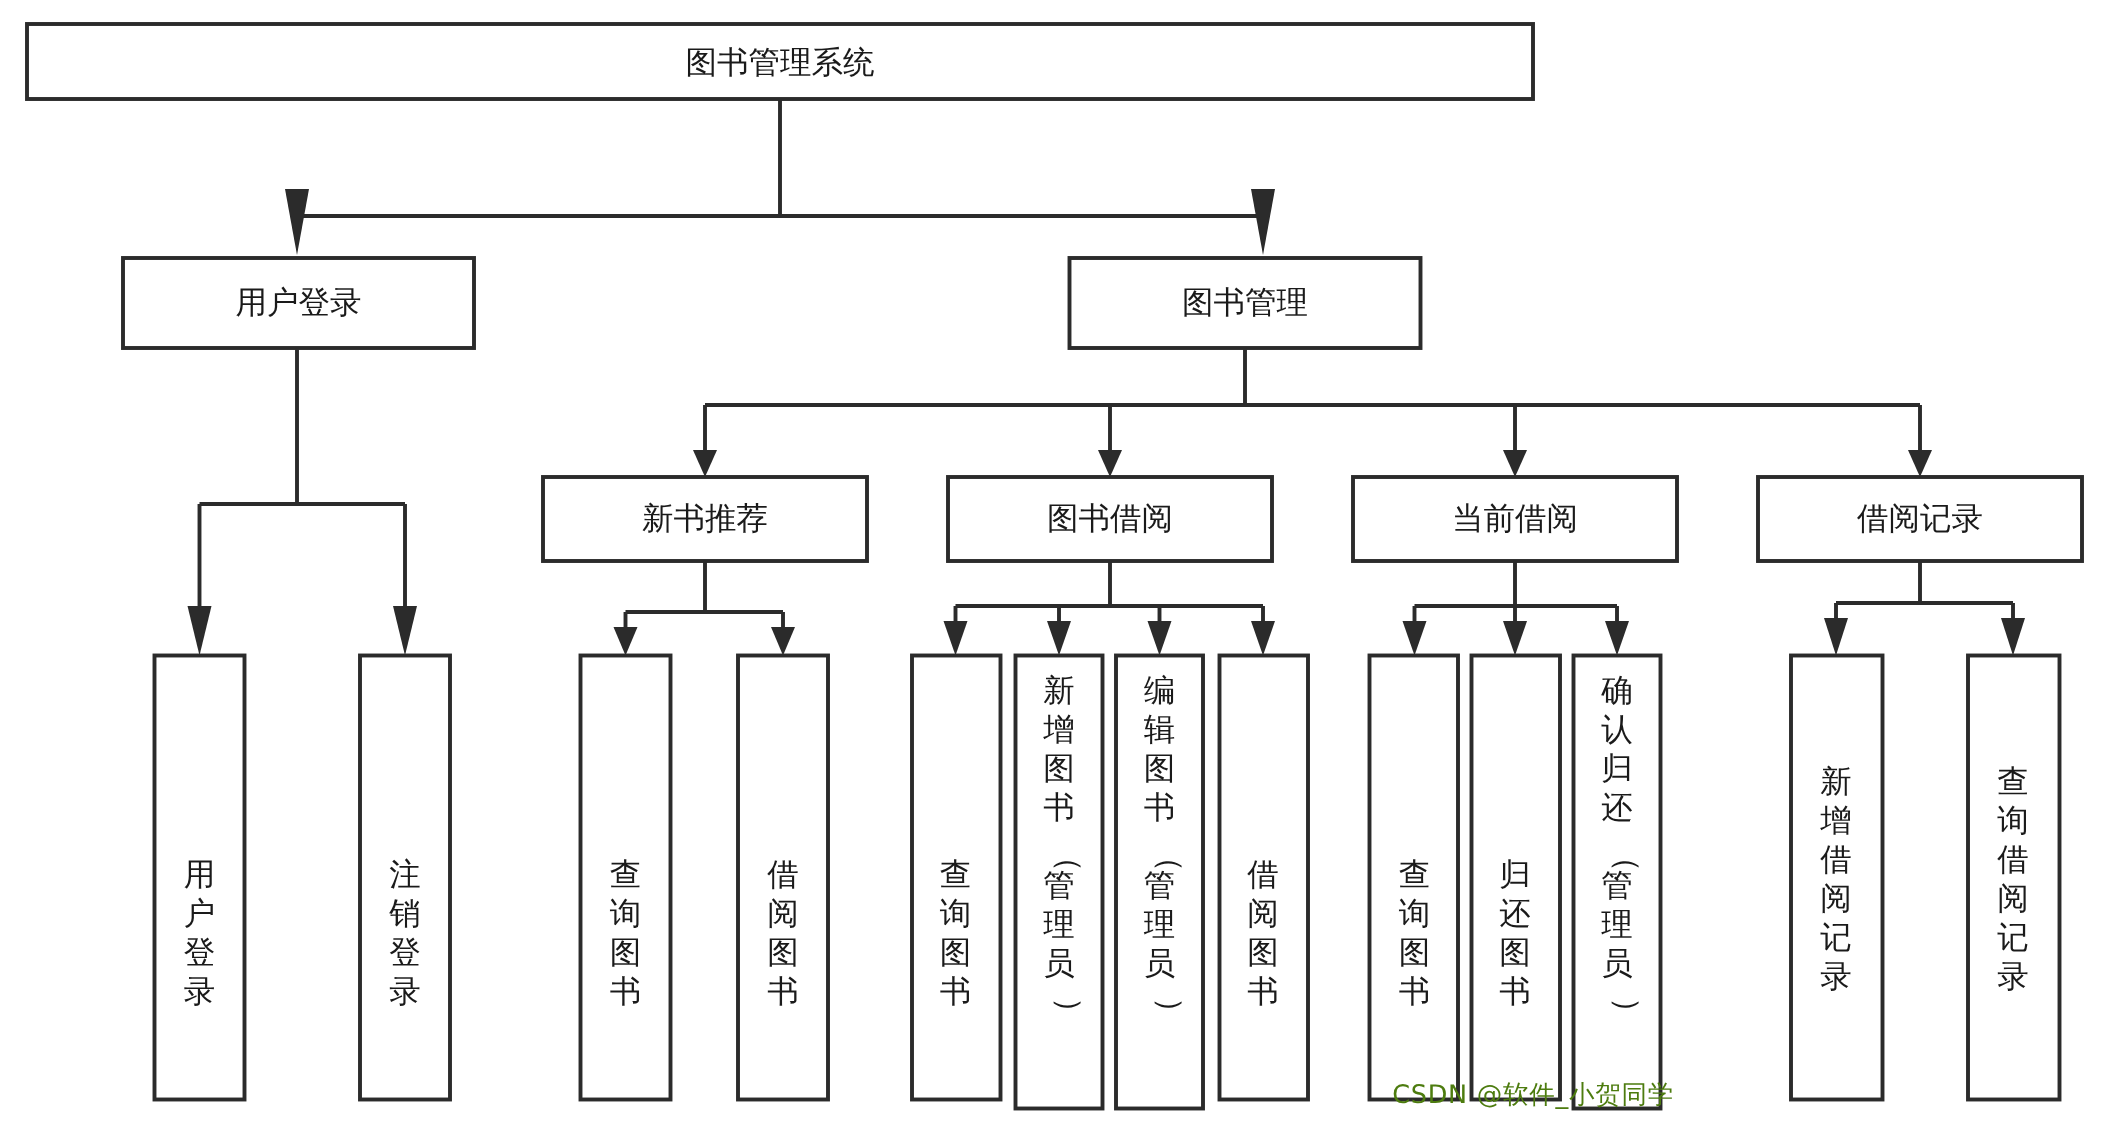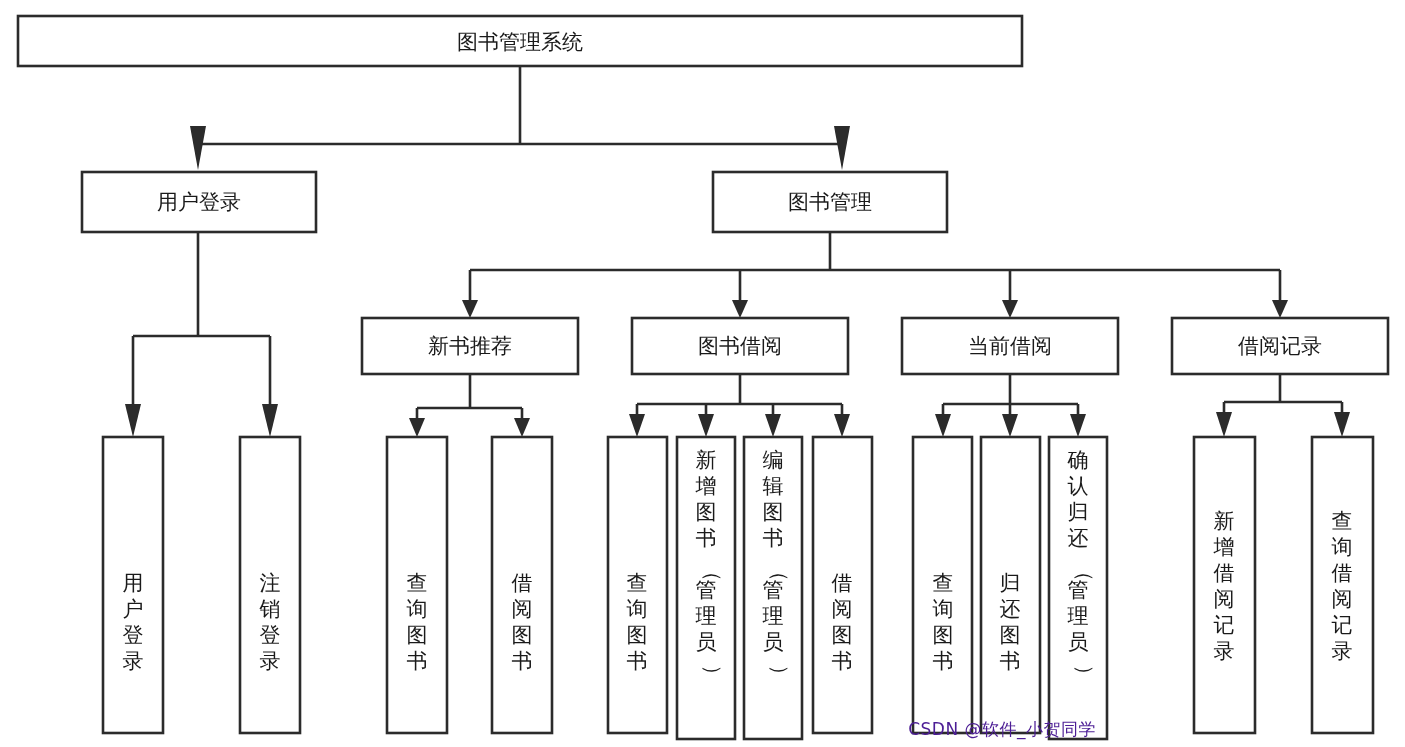--- a/index.html
+++ b/index.html
@@ -53,23 +53,23 @@
     stroke-width: 2.6;
     fill: none;
     stroke-linecap: butt;
   }
   .arrow-head {
     fill: #2b2b2b;
     stroke: none;
   }
   .watermark {
     position: absolute;
-    right: 20px;
+    right: 0;
     bottom: 6px;
-    color: #4c1d95;
+    color: #4d7c0f;
     font-size: 17px;
     font-family: "DejaVu Sans", "Liberation Sans", sans-serif;
     letter-spacing: 0.5px;
     white-space: nowrap;
     user-select: none;
   }
 </style>
 </head>
 <body>
 

